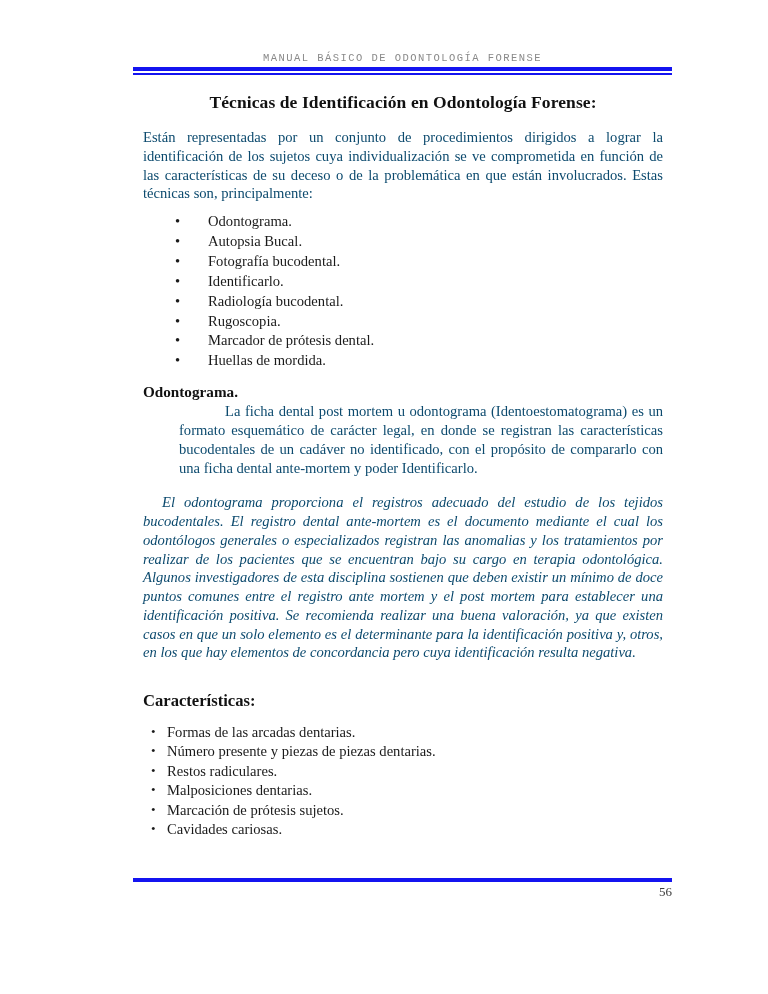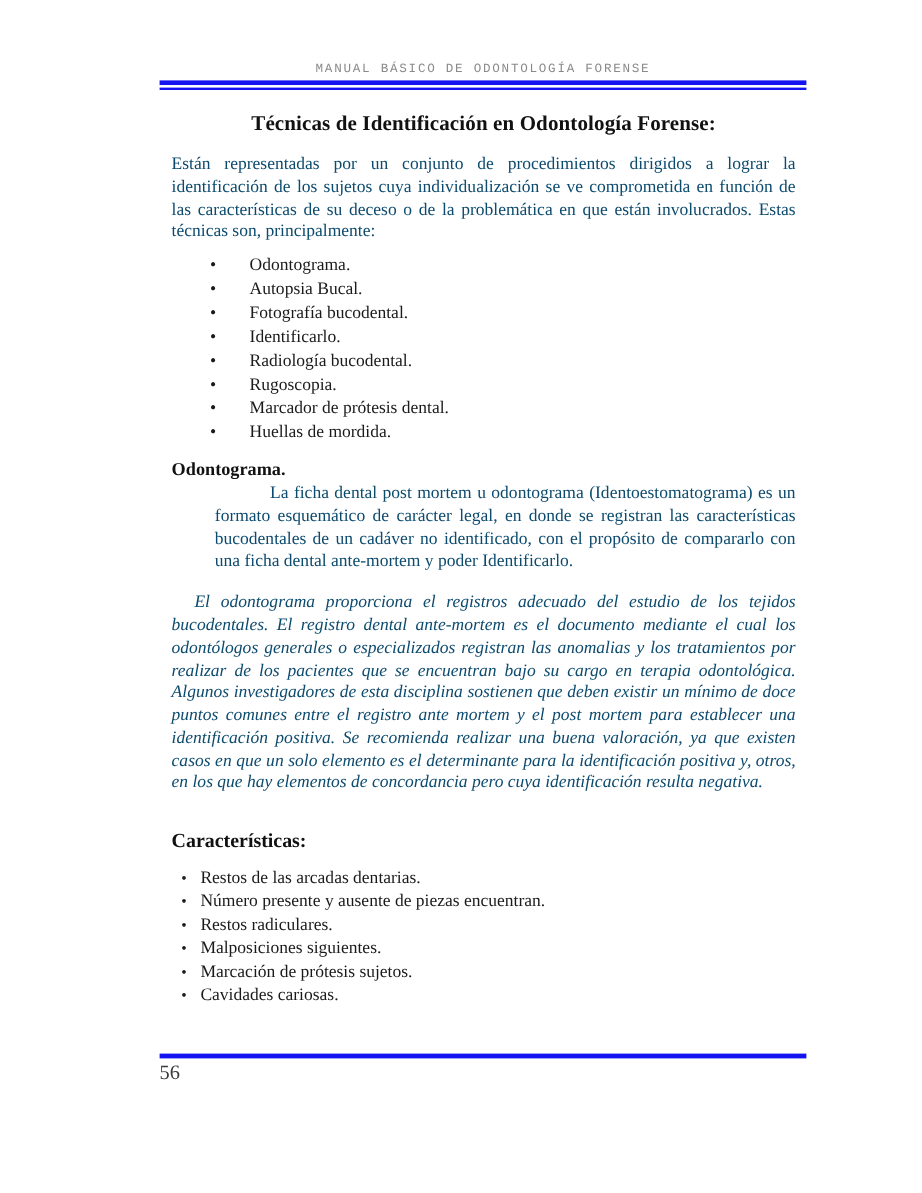--- a/index.html
+++ b/index.html
@@ -156,23 +156,23 @@
   .rule-footer .bar-thick {
     height: 4px;
     background: #1414f0;
   }
 
   .page-number {
     position: absolute;
     left: 133px;
     top: 884px;
     width: 539px;
-    text-align: left;
-    font-family: "Liberation Serif", serif;
-    font-size: 17px;
+    text-align: right;
+    font-family: "Liberation Serif", serif;
+    font-size: 13px;
     color: #3a3a3a;
   }
 </style>
 </head>
 <body>
 
 <div class="page">
 
   <div class="running-head">MANUAL BÁSICO DE ODONTOLOGÍA FORENSE</div>
 
@@ -235,33 +235,33 @@
 
 
     <div class="spacer-md"></div>
 
     <h2 class="section-head big">Características:</h2>
 
 
     <ul class="small-dot-list">
       <li>
         <span class="bullet-glyph">•</span>
-        <span>Restos de las arcadas dentarias.</span>
-      </li>
-      <li>
-        <span class="bullet-glyph">•</span>
-        <span>Número presente y ausente de piezas encuentran.</span>
+        <span>Formas de las arcadas dentarias.</span>
+      </li>
+      <li>
+        <span class="bullet-glyph">•</span>
+        <span>Número presente y piezas de piezas dentarias.</span>
       </li>
       <li>
         <span class="bullet-glyph">•</span>
         <span>Restos radiculares.</span>
       </li>
       <li>
         <span class="bullet-glyph">•</span>
-        <span>Malposiciones siguientes.</span>
+        <span>Malposiciones dentarias.</span>
       </li>
       <li>
         <span class="bullet-glyph">•</span>
         <span>Marcación de prótesis sujetos.</span>
       </li>
       <li>
         <span class="bullet-glyph">•</span>
         <span>Cavidades cariosas.</span>
       </li>
     </ul>

